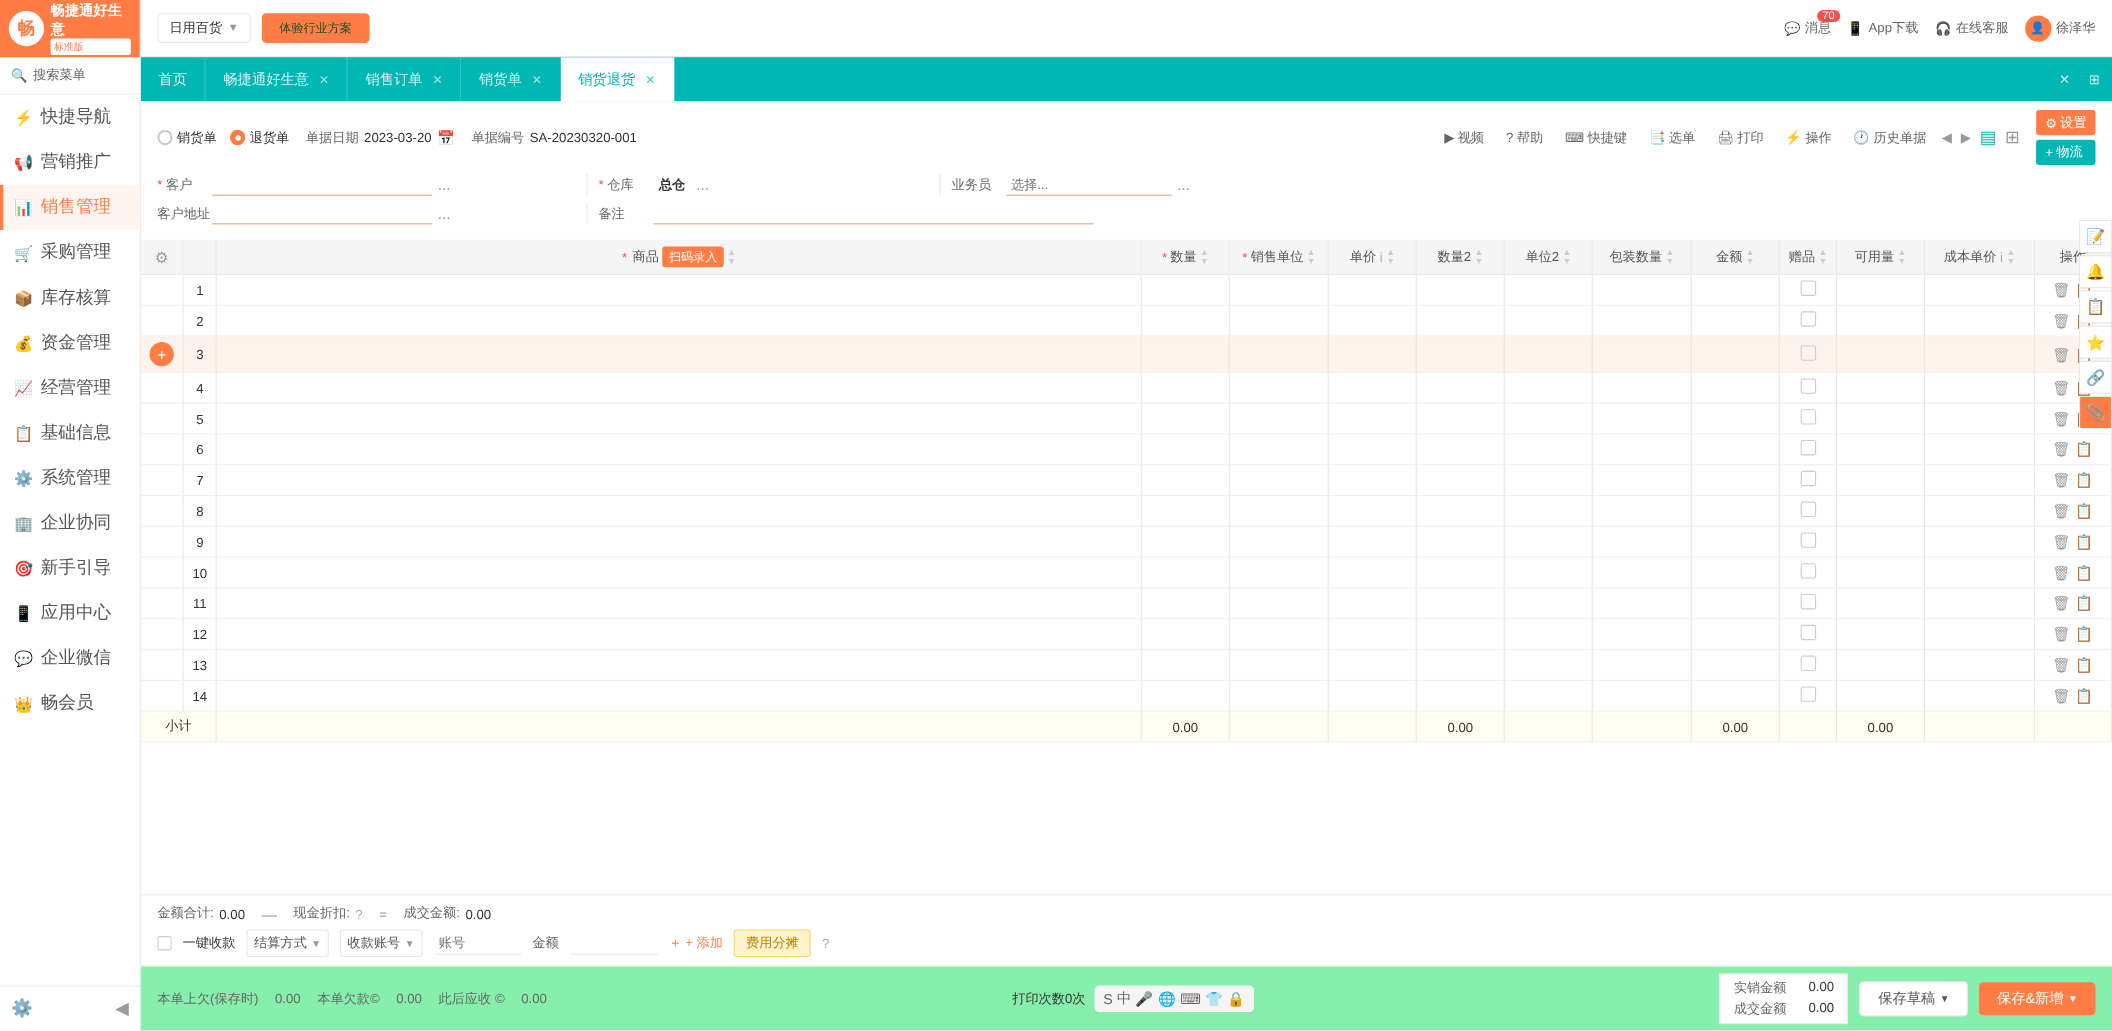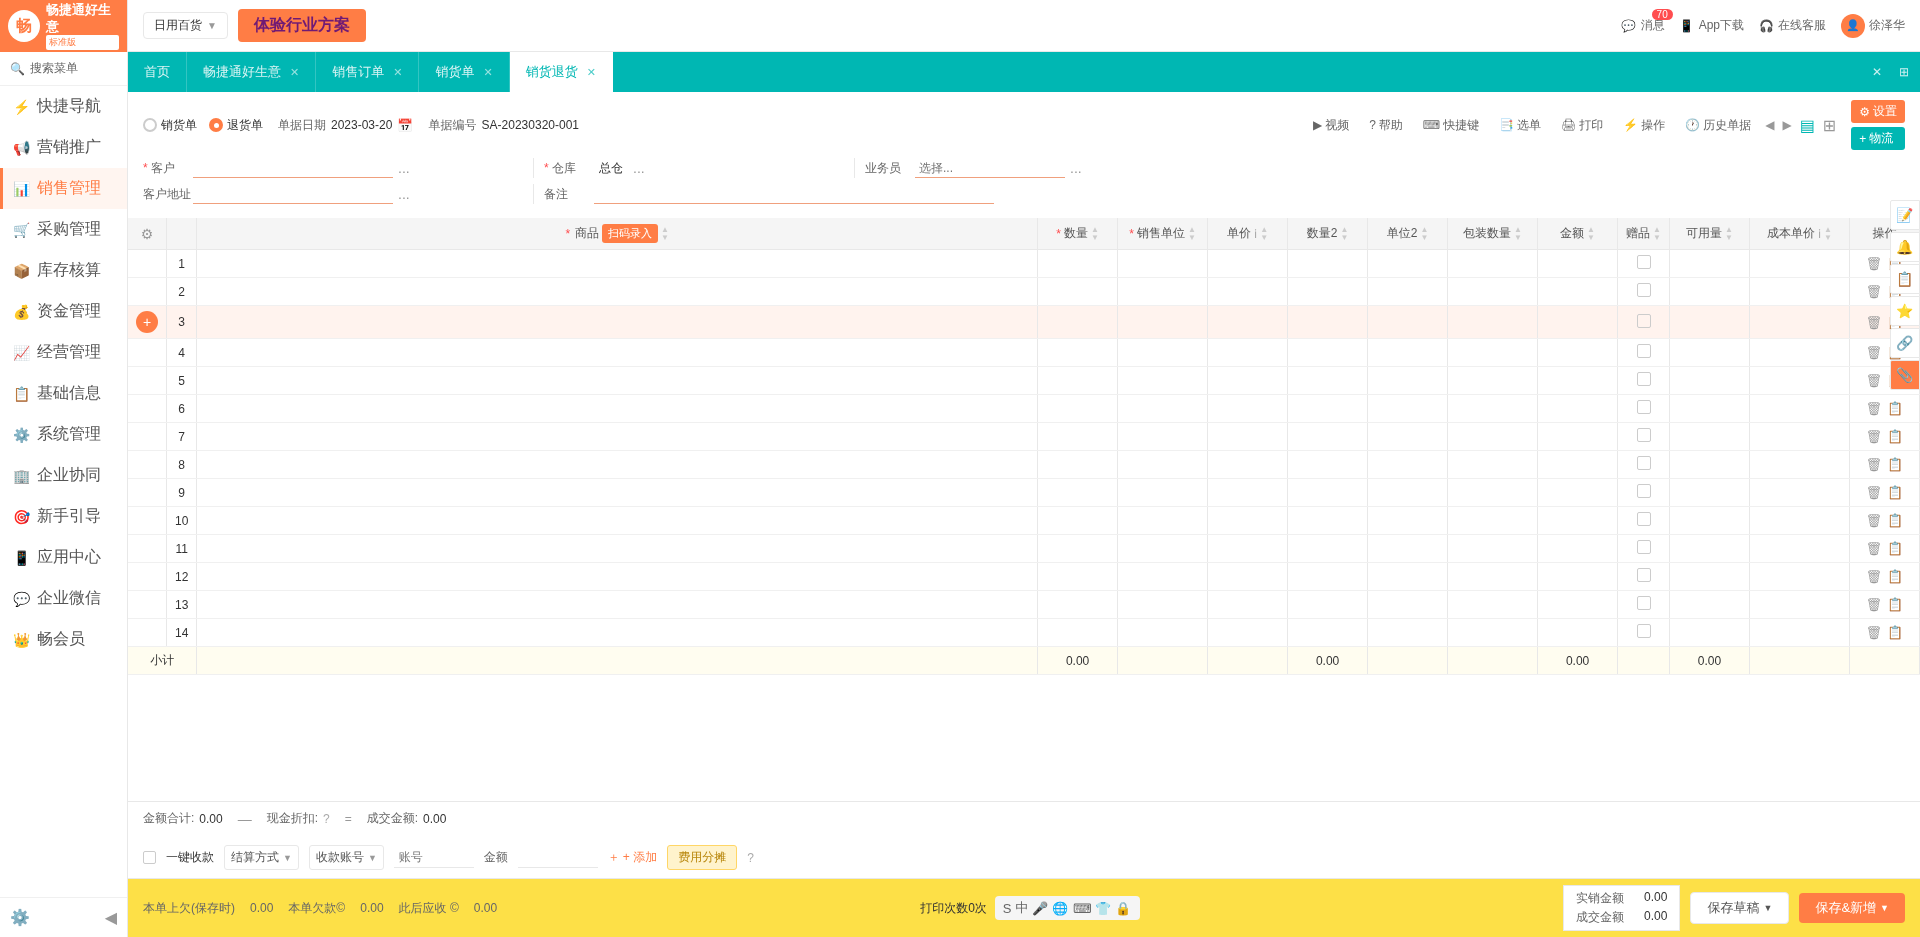--- a/index.html
+++ b/index.html
@@ -20,21 +20,21 @@
     .sidebar-nav-label { font-size: 16px; }
     .sidebar-bottom { margin-top: auto; display: flex; align-items: center; justify-content: space-between; padding: 10px; border-top: 1px solid #f0f0f0; }
     
     
     .main-content { flex: 1; display: flex; flex-direction: column; overflow: hidden; }
     
     
     .top-bar { height: 52px; background: white; border-bottom: 1px solid #e8e8e8; display: flex; align-items: center; justify-content: space-between; padding: 0 15px; flex-shrink: 0; }
     .top-bar-left { display: flex; align-items: center; gap: 10px; }
     .top-bar-select { display: flex; align-items: center; border: 1px solid #e8e8e8; border-radius: 4px; padding: 4px 10px; gap: 5px; cursor: pointer; }
-    .top-bar-btn { background: #ff7d45; color: #701a75; border: none; border-radius: 4px; padding: 6px 16px; cursor: pointer; font-size: 16px; font-weight: bold; }
+    .top-bar-btn { background: #ff7d45; color: #14532d; border: none; border-radius: 4px; padding: 6px 16px; cursor: pointer; font-size: 11px; }
     .top-bar-right { display: flex; align-items: center; gap: 15px; color: #666; font-size: 12px; }
     .top-bar-msg { position: relative; cursor: pointer; display: flex; align-items: center; gap: 4px; }
     .badge { background: #ff4d4f; color: white; border-radius: 10px; padding: 0 5px; font-size: 10px; position: absolute; top: -8px; right: -8px; }
     .user-info { display: flex; align-items: center; gap: 4px; cursor: pointer; }
     .user-avatar { width: 24px; height: 24px; border-radius: 50%; background: #ff7d45; display: flex; align-items: center; justify-content: center; color: white; font-size: 11px; }
     
     
     .tab-bar { height: 40px; background: #00b7b3; display: flex; align-items: center; padding: 0 0; flex-shrink: 0; overflow: hidden; }
     .tab-item { padding: 0 16px; height: 40px; display: flex; align-items: center; cursor: pointer; color: rgba(255,255,255,0.85); font-size: 13px; gap: 5px; border-right: 1px solid rgba(255,255,255,0.2); white-space: nowrap; }
     .tab-item.active { background: white; color: #00b7b3; font-weight: 500; }
@@ -84,34 +84,34 @@
     .table-checkbox { width: 14px; height: 14px; border: 1px solid #ccc; border-radius: 2px; display: inline-block; }
     .action-icons { display: flex; gap: 5px; justify-content: center; }
     .action-icon { cursor: pointer; color: #999; font-size: 13px; }
     .add-row-btn { width: 22px; height: 22px; background: #ff7d45; border-radius: 50%; display: flex; align-items: center; justify-content: center; color: white; cursor: pointer; font-size: 14px; }
     
     
     .scan-btn { background: #ff7d45; color: white; border-radius: 3px; padding: 2px 6px; font-size: 11px; cursor: pointer; white-space: nowrap; }
     
     
     .form-bottom { background: white; padding: 8px 15px; border-top: 1px solid #e8e8e8; flex-shrink: 0; }
-    .form-bottom-row1 { display: flex; align-items: center; gap: 15px; margin-bottom: 18px; }
+    .form-bottom-row1 { display: flex; align-items: center; gap: 15px; margin-bottom: 6px; }
     .amount-field { display: flex; align-items: center; gap: 5px; font-size: 12px; }
     .amount-label { color: #666; }
     .amount-value { color: #333; font-weight: 500; }
     .amount-separator { color: #999; font-size: 14px; }
     .form-bottom-row2 { display: flex; align-items: center; gap: 10px; }
     .bottom-checkbox { width: 13px; height: 13px; border: 1px solid #ccc; border-radius: 2px; display: inline-block; }
     .bottom-select { border: 1px solid #e8e8e8; border-radius: 3px; padding: 3px 6px; font-size: 12px; color: #555; cursor: pointer; display: flex; align-items: center; gap: 4px; }
     .bottom-input { border: none; border-bottom: 1px solid #e8e8e8; padding: 3px 5px; font-size: 12px; width: 80px; }
     .add-btn { display: flex; align-items: center; gap: 3px; color: #ff7d45; cursor: pointer; font-size: 12px; }
     .expense-btn { background: #fff3cc; border: 1px solid #ffd666; color: #b8860b; border-radius: 3px; padding: 3px 10px; cursor: pointer; font-size: 12px; }
     
     
-    .footer-bar { background: #fde047; padding: 6px 15px; border-top: 1px solid #e8e8e8; display: flex; align-items: center; justify-content: space-between; flex-shrink: 0; }
+    .footer-bar { background: #86efac; padding: 6px 15px; border-top: 1px solid #e8e8e8; display: flex; align-items: center; justify-content: space-between; flex-shrink: 0; }
     .footer-info { display: flex; align-items: center; gap: 15px; font-size: 12px; color: #666; }
     .footer-right { display: flex; align-items: center; gap: 10px; }
     .footer-summary { display: flex; flex-direction: column; align-items: flex-end; font-size: 12px; gap: 2px; background: #fff; border: 1px solid #e8e8e8; padding: 4px 12px; border-radius: 0; }
     .footer-summary-row { display: flex; justify-content: space-between; gap: 20px; }
     .footer-summary-label { color: #666; }
     .footer-summary-value { color: #333; font-weight: 500; }
     .btn-save-draft { background: white; border: 1px solid #e8e8e8; border-radius: 4px; padding: 6px 16px; cursor: pointer; font-size: 13px; color: #555; display: flex; align-items: center; gap: 4px; }
     .btn-save-new { background: #ff7d45; color: white; border: none; border-radius: 4px; padding: 6px 16px; cursor: pointer; font-size: 13px; display: flex; align-items: center; gap: 4px; }
     
     
@@ -356,21 +356,21 @@
           <div class="form-field" style="flex:0 0 380px;">
             <span class="form-field-label required">客户</span>
             <input class="text-input-underline" style="width: 200px;" placeholder="">
             <span class="field-dots">...</span>
           </div>
 
           <div class="divider-line"></div>
 
           <div class="form-field" style="flex:0 0 300px;">
             <span class="form-field-label required">仓库</span>
-            <span style="font-size:12px;color:#333;padding:0 5px;">总仓</span>
+            <span style="font-size:12px;color:#333;padding:0 5px;font-weight:bold;">总仓</span>
             <span class="field-dots">...</span>
           </div>
 
           <div class="divider-line"></div>
 
           <div class="form-field" style="flex:1;">
             <span class="form-field-label">业务员</span>
             <input class="text-input-underline" style="width: 150px;" placeholder="选择...">
             <span class="field-dots">...</span>
           </div>

